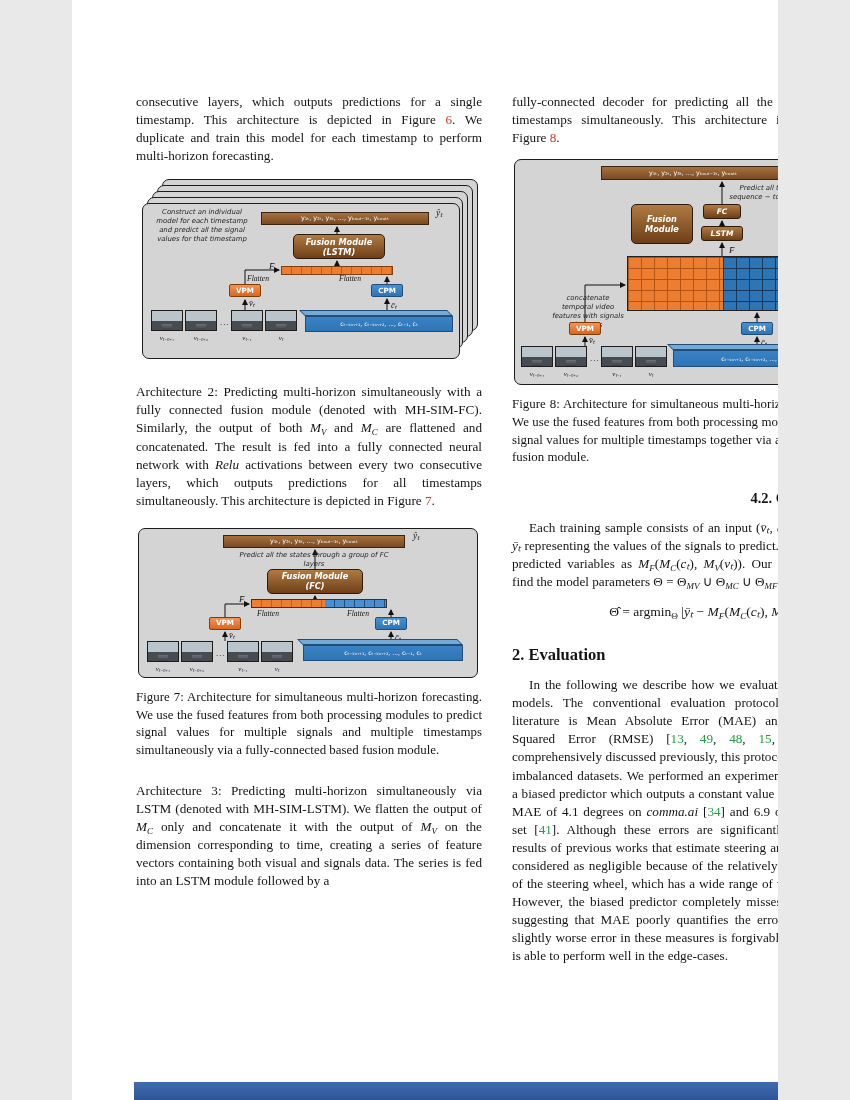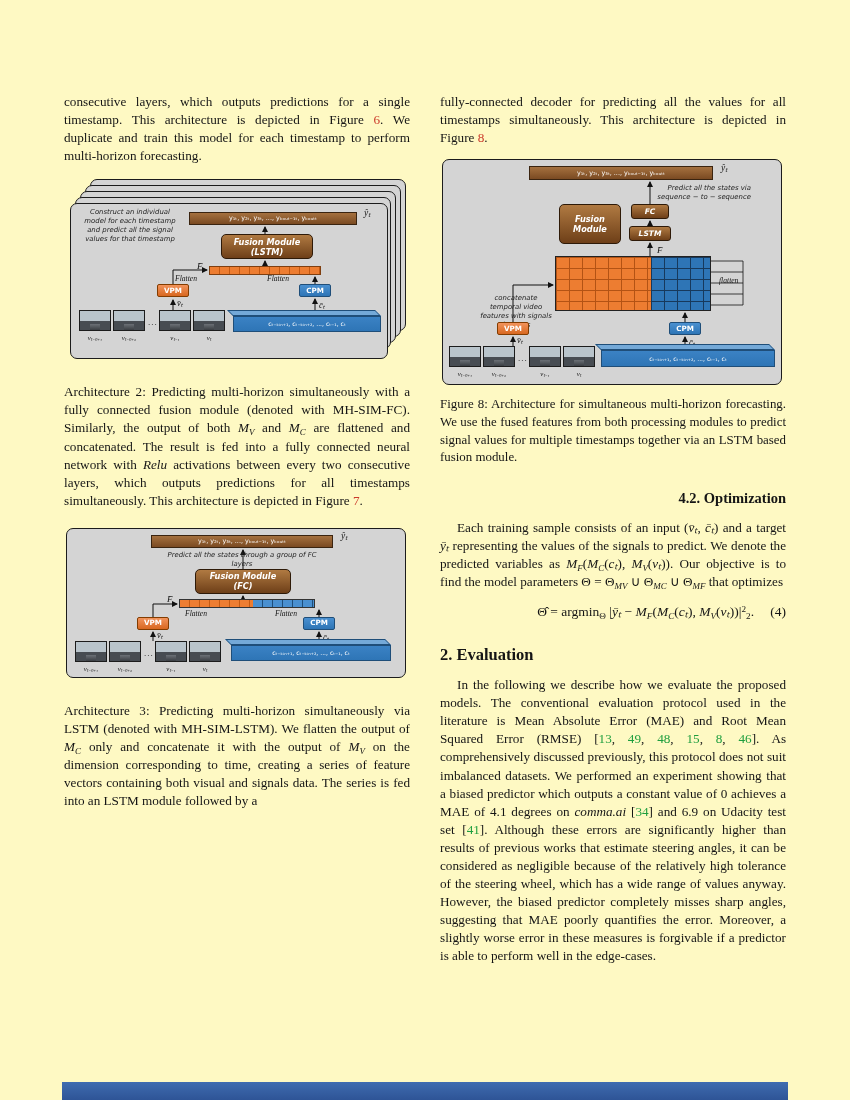--- a/index.html
+++ b/index.html
@@ -1,16 +1,16 @@
 <!DOCTYPE html>
 <html><head>
 <meta charset="utf-8">
 <style>
   html,body{margin:0;padding:0;background:#e9e9e9;}
-  .page{position:relative;width:850px;height:1100px;background:#fef9c3;margin:0 auto;
+  .page{position:relative;width:706px;height:1100px;background:#ffffff;margin:0 auto;
         font-family:"Liberation Serif", serif;color:#151515;overflow:hidden;}
   .col{position:absolute;width:346px;text-align:justify;font-size:13.2px;line-height:1.37;}
   .col-left{left:64px;top:93px;}
   .col-right{left:440px;top:93px;}
   p{margin:0;}
   .indent{text-indent:17px;}
   .b{font-weight:normal;}
   .i{font-style:italic;}
   .ref{color:#cb3a2a;}
   .cite{color:#1e9e3e;}
@@ -170,20 +170,21 @@
         <div class="abs frame" style="left:88px;top:112px;width:32px;height:21px;"></div>
         <div class="abs frame" style="left:122px;top:112px;width:32px;height:21px;"></div>
         <div class="abs frame-lbl" style="left:4px;top:135px;width:40px;">vₜ₋ₙ₊₁</div>
         <div class="abs frame-lbl" style="left:38px;top:135px;width:40px;">vₜ₋ₙ₊₂</div>
         <div class="abs frame-lbl" style="left:84px;top:135px;width:40px;">vₜ₋₁</div>
         <div class="abs frame-lbl" style="left:118px;top:135px;width:40px;">vₜ</div>
         <div class="abs bluetop" style="left:164px;top:110px;width:160px;height:6px;"></div>
         <div class="abs bluebar" style="left:164px;top:116px;width:160px;height:16px;">cₜ₋ₖᵢₙ₊₁, cₜ₋ₖᵢₙ₊₂, ..., cₜ₋₁, cₜ</div>
       </div>
     </div>
+    <p class="caption">Figure 7: Architecture for simultaneous multi-horizon forecasting. We use the fused features from both processing modules to predict signal values for multiple signals and multiple timestamps simultaneously via a fully-connected based fusion module.</p>
 
     <p style="margin-top:22px;"><span class="b">Architecture 3:</span> Predicting multi-horizon simultaneously via LSTM (denoted with MH-SIM-LSTM). We flatten the output of <span class="i">M</span><sub class="i">C</sub> only and concatenate it with the output of <span class="i">M</span><sub class="i">V</sub> on the dimension corresponding to time, creating a series of feature vectors containing both visual and signals data. The series is fed into an LSTM module followed by a</p>
   </div>
 
   <div class="col col-right">
 
     <p>fully-connected decoder for predicting all the values for all timestamps simultaneously. This architecture is depicted in Figure <span class="ref">8</span>.</p>
 
     <div class="figure" style="height:228px;margin-top:12px;">
       <div class="sheet" style="left:2px;top:0;width:340px;height:226px;">

